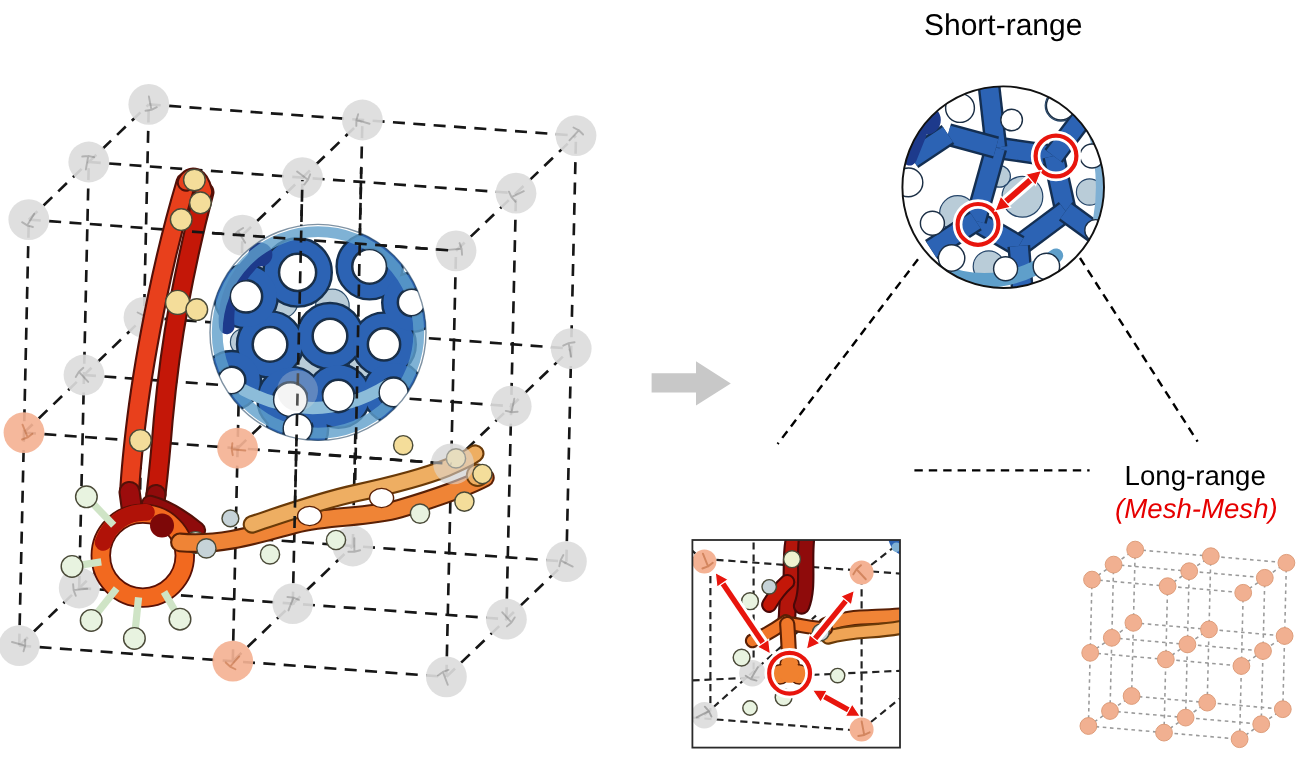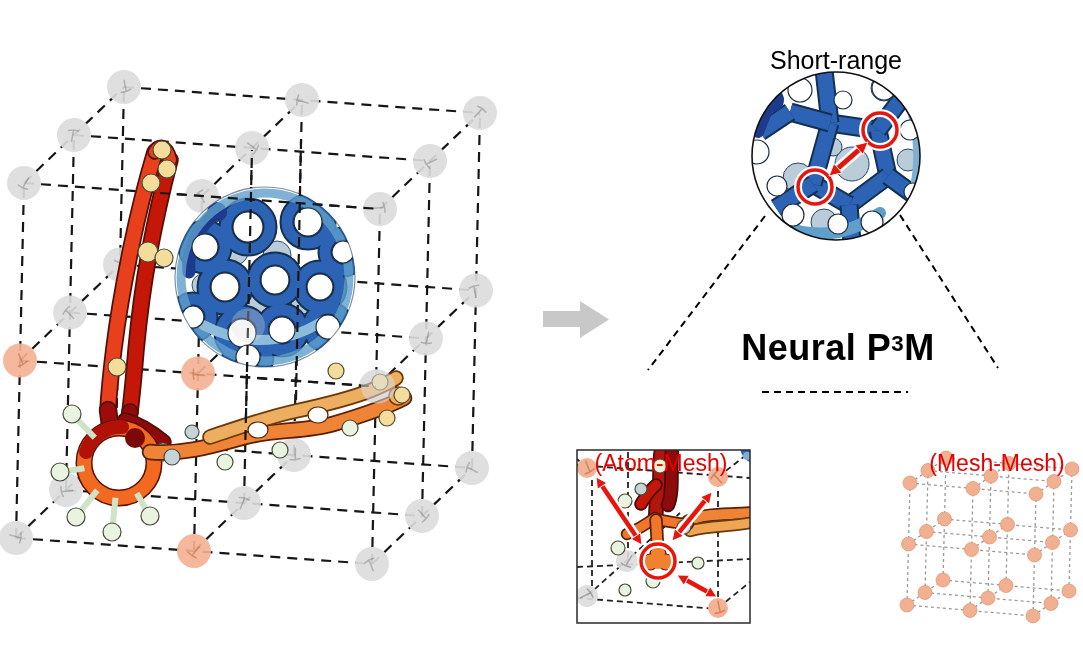--- a/index.html
+++ b/index.html
@@ -1,20 +1,20 @@
 <!DOCTYPE html>
 <html style="--subtitle-color: #e60000;"><head>
 <meta charset="utf-8">
 <style>
   html,body{margin:0;padding:0;background:#fff;}
   #stage{position:relative;width:1083px;height:645px;background:#fff;overflow:hidden;
          font-family:"Liberation Sans","DejaVu Sans",sans-serif;}
   #gfx{position:absolute;left:0;top:0;}
   .lbl{position:absolute;transform:translateX(-50%);white-space:nowrap;text-align:right;
-       line-height:1.15;color:#000;margin-top:39px;}
+       line-height:1.15;color:#000;}
   .lbl.red{color:var(--subtitle-color,#e60000);}
   .t25{font-size:25px;}
   .t23{font-size:23px;}
   .neural{font-size:36px;font-weight:bold;letter-spacing:0.5px;}
   .neural .sup{font-size:0.62em;vertical-align:0.42em;}
 </style>
 </head>
 <body>
 
 <div id="stage">
@@ -474,18 +474,17 @@
 <circle cx="1052.5" cy="542.5" r="7" fill="#f1b091" stroke="#dd9b77" stroke-width="0.8"></circle>
 <circle cx="1054" cy="481.5" r="7" fill="#f1b091" stroke="#dd9b77" stroke-width="0.8"></circle>
 <circle cx="1069" cy="591" r="7" fill="#f1b091" stroke="#dd9b77" stroke-width="0.8"></circle>
 <circle cx="1070.5" cy="530" r="7" fill="#f1b091" stroke="#dd9b77" stroke-width="0.8"></circle>
 <circle cx="1072" cy="469" r="7" fill="#f1b091" stroke="#dd9b77" stroke-width="0.8"></circle>
 </g>
 </svg></div>
 
   <div class="lbl t25" style="left:836px;top:7px;">Short-range</div>
 
-  <div class="lbl neural" style="left:838px;top:288px;"><span>Neural P</span><span class="sup">3</span><span>M</span></div>
-
-  <div class="lbl t23 red" style="left:661px;top:411px;">(Atom-Mesh)</div>
-
-  <div class="lbl t23 red" style="left:997px;top:411px;">(Mesh-Mesh)</div>
+
+
+  <div class="lbl t23" style="left:996px;top:383px;">Long-range</div>
+  <div class="lbl t23 red" style="left:997px;top:411px;font-style:italic;">(Mesh-Mesh)</div>
 </div>
 
 </body></html>

